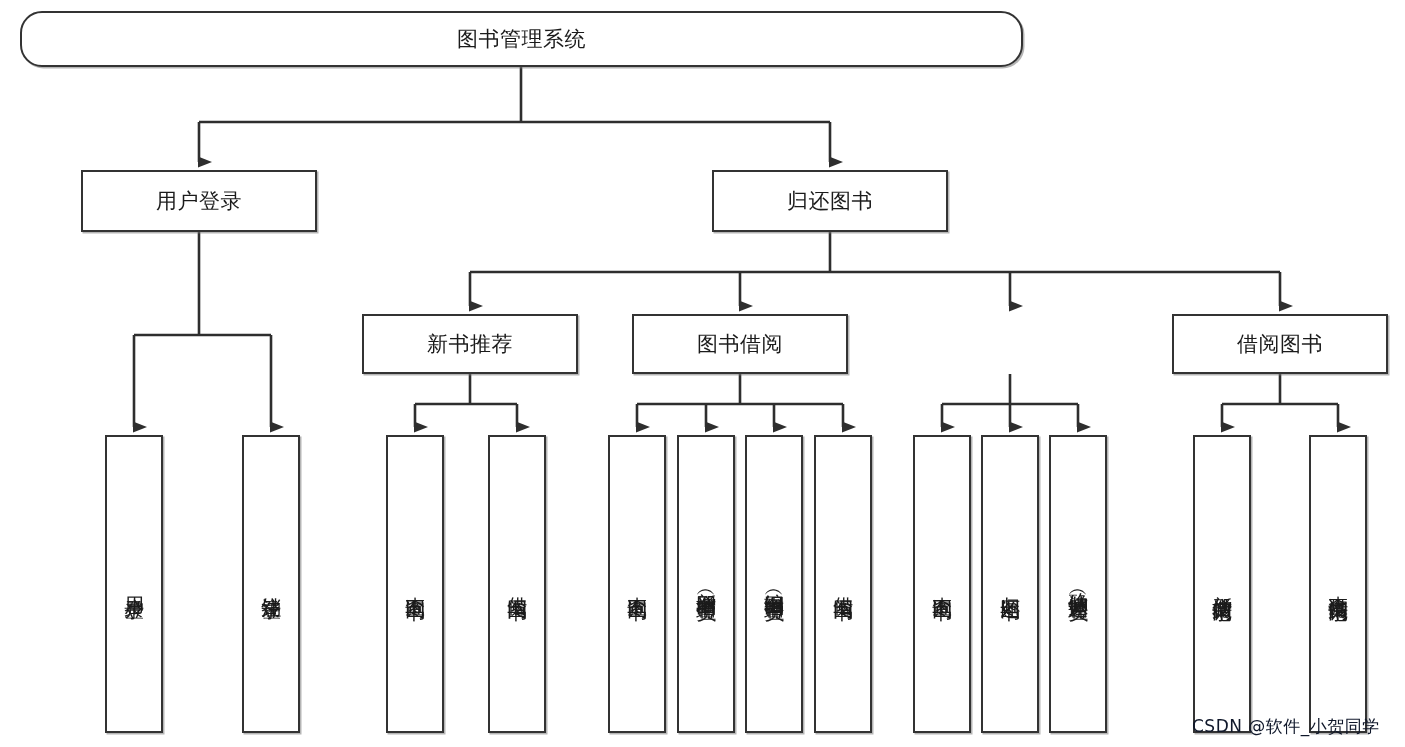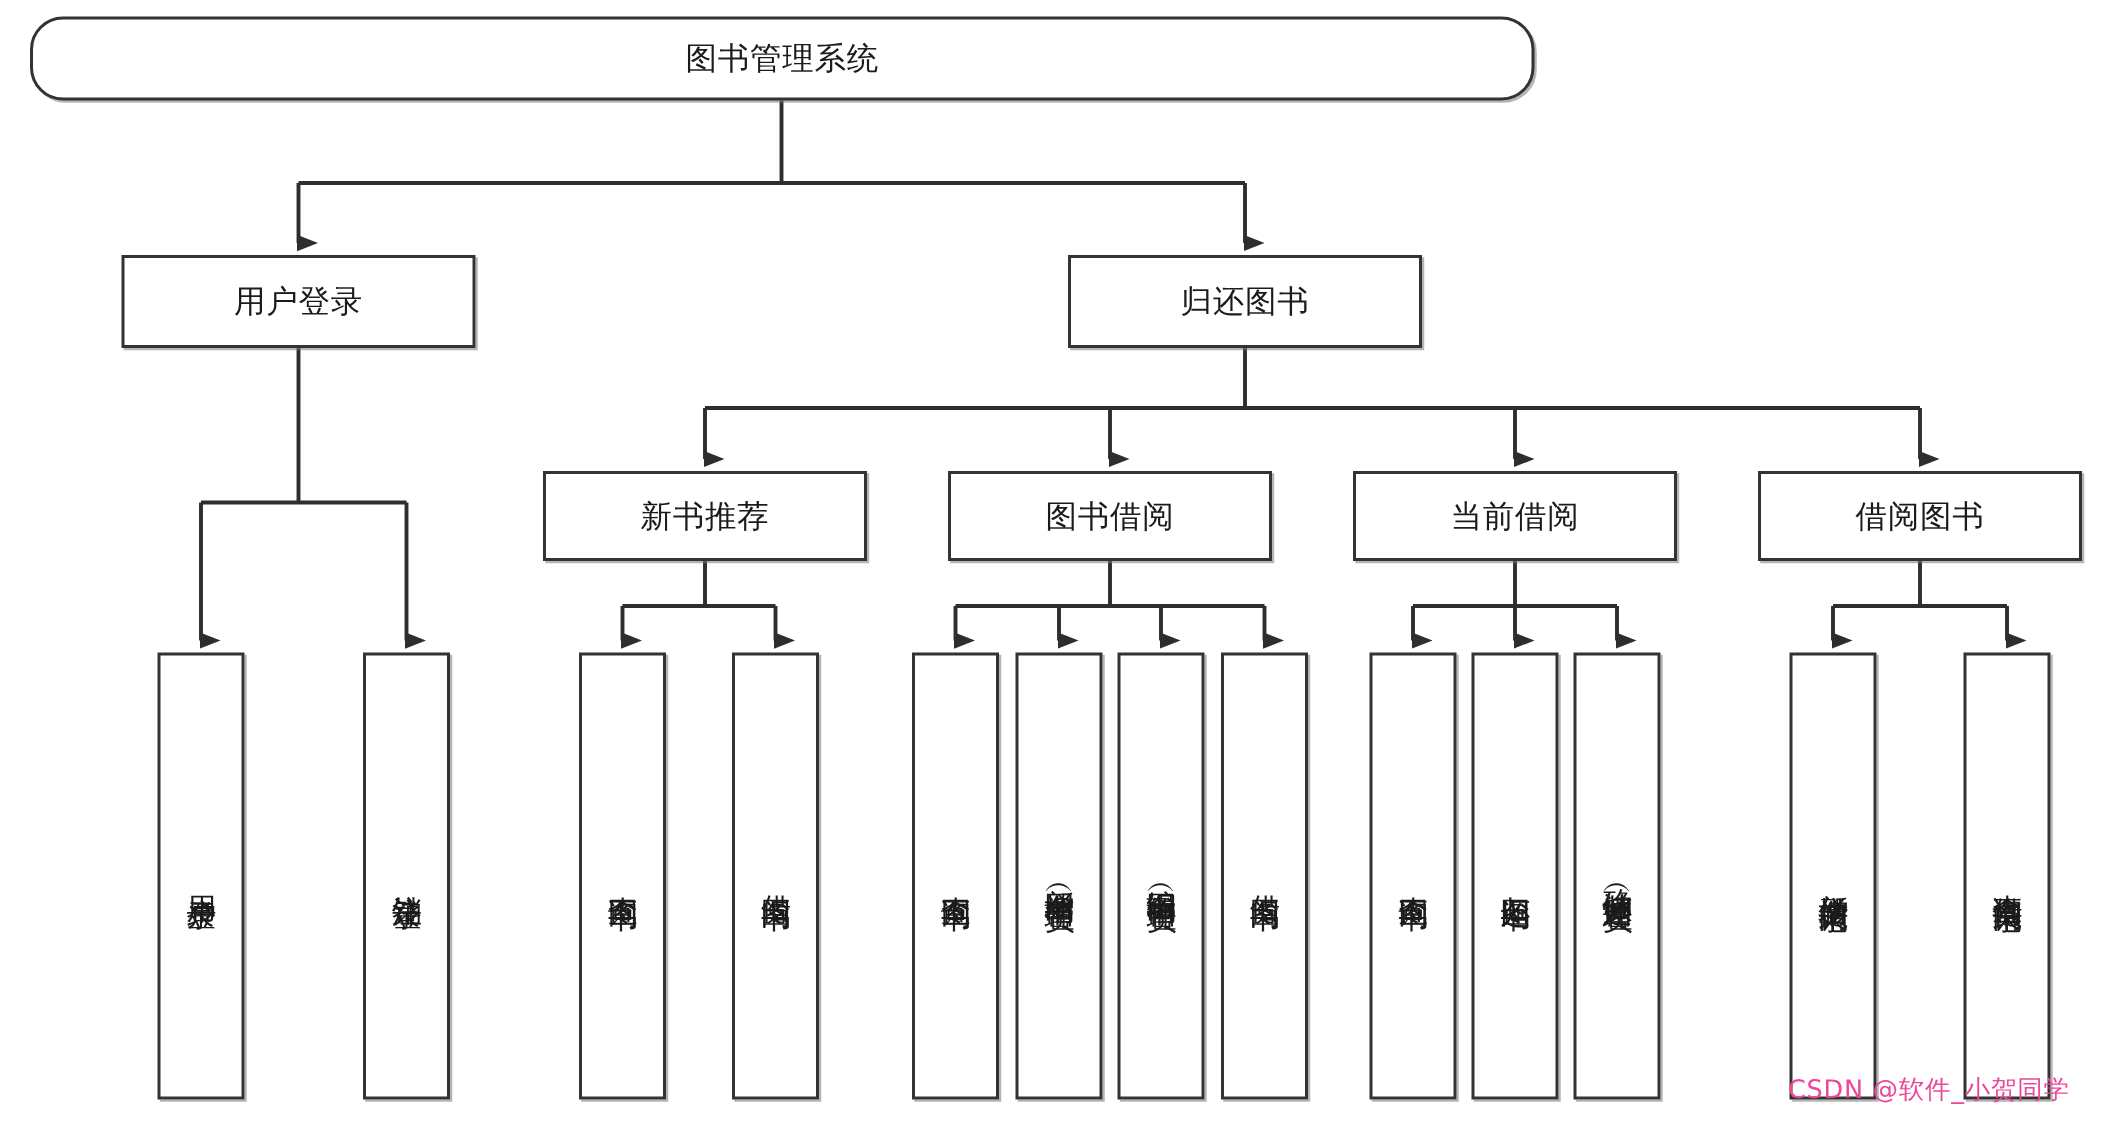--- a/index.html
+++ b/index.html
@@ -55,21 +55,21 @@
     font-size: 20px;
     line-height: 1.18;
     letter-spacing: 1.5px;
     max-height: 100%;
     text-align: center;
     white-space: nowrap;
   }
   .watermark {
     position: absolute;
     font-size: 17px;
-    color: #ec4899;
+    color: #0f172a;
     white-space: nowrap;
     letter-spacing: 0.5px;
     user-select: none;
   }
 </style>
 </head>
 <body>
 
 <div id="canvas">
 
@@ -139,23 +139,20 @@
   </div>
 
   <div class="node horizontal" style="left:362px; top:314px; width:216px; height:60px;">
     <span class="label">新书推荐</span>
   </div>
 
   <div class="node horizontal" style="left:632px; top:314px; width:216px; height:60px;">
     <span class="label">图书借阅</span>
   </div>
 
-  <div class="node horizontal" style="left:902px; top:314px; width:216px; height:60px;">
-    <span class="label">当前借阅</span>
-  </div>
 
   <div class="node horizontal" style="left:1172px; top:314px; width:216px; height:60px;">
     <span class="label">借阅图书</span>
   </div>
 
   <div class="node vertical" style="left:105px; top:435px; width:58px; height:298px;">
     <span class="label">用户登录</span>
   </div>
   <div class="node vertical" style="left:242px; top:435px; width:58px; height:298px;">
     <span class="label">注销登录</span>

